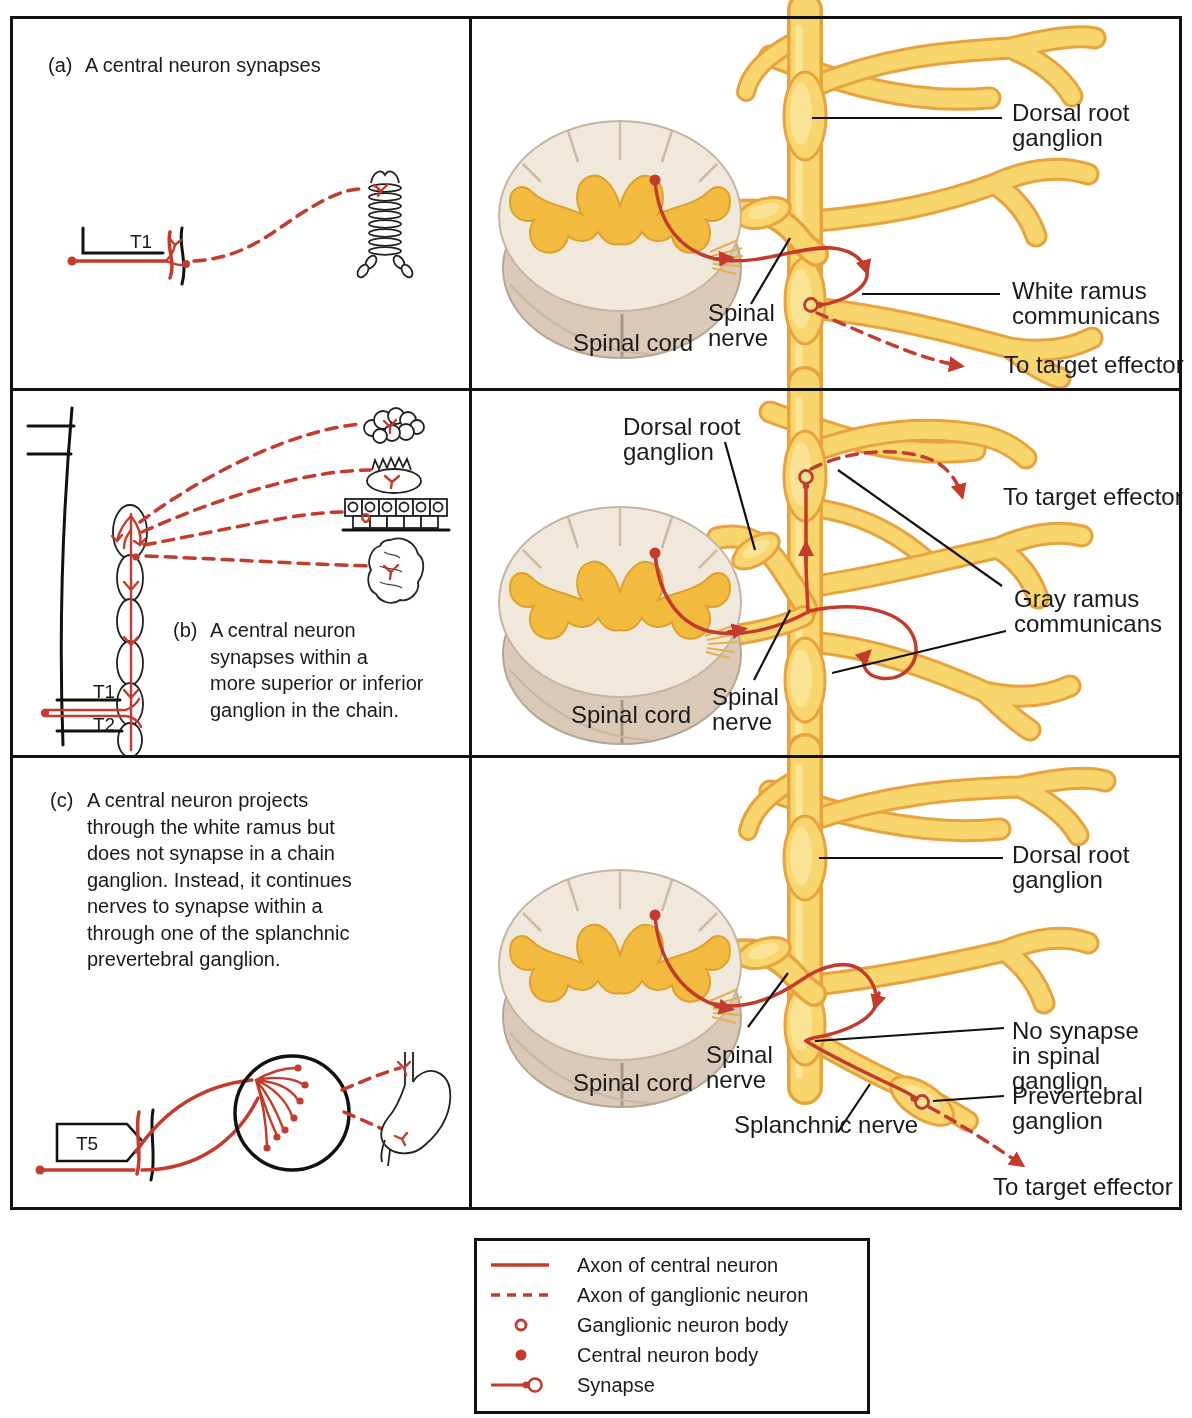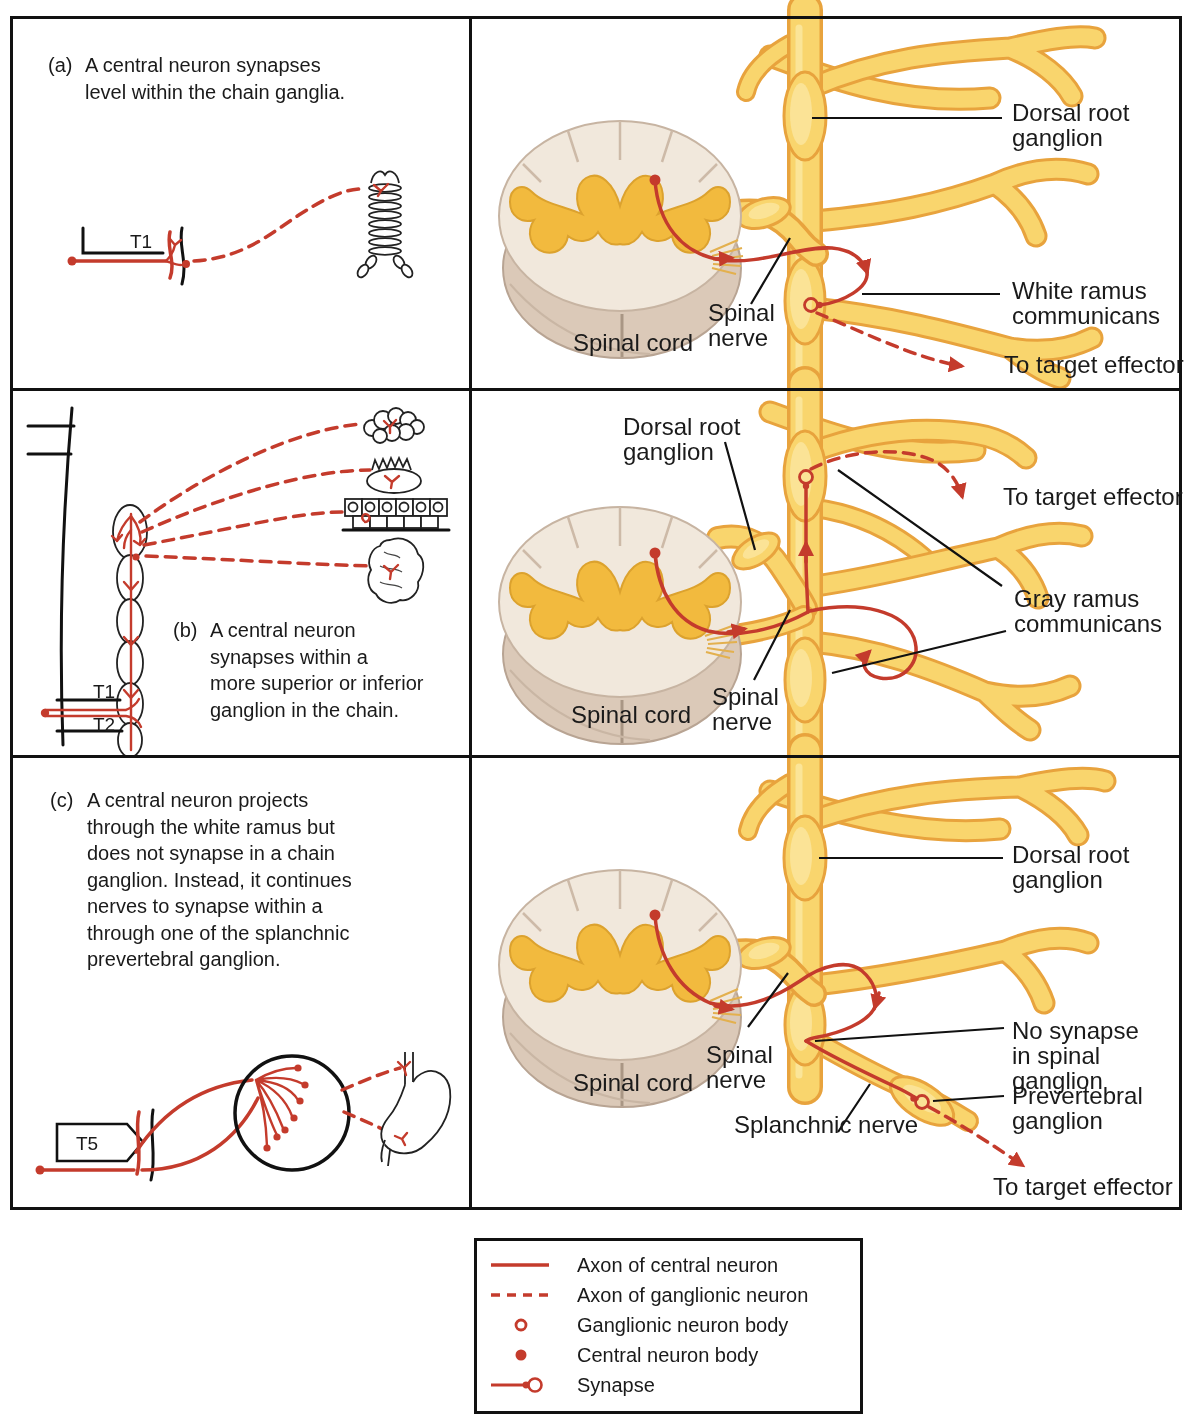--- a/index.html
+++ b/index.html
@@ -17,21 +17,21 @@
   .gang{fill:#f9d56d;stroke:#e8a33d;stroke-width:3;}
   .gangIn{fill:#fbe396;stroke:none;}
   .red{stroke:#c43b2c;stroke-width:3.5;fill:none;stroke-linecap:round;}
   .redD{stroke:#c43b2c;stroke-width:3.5;fill:none;stroke-dasharray:11 8;stroke-linecap:round;}
   .redT{stroke:#c43b2c;fill:none;stroke-width:2.4;stroke-linecap:round;}
   .leader{stroke:#111;stroke-width:2.2;fill:none;}
   .blk{stroke:#111;fill:none;stroke-linecap:round;}
   .sketch{stroke:#222;fill:#fff;stroke-width:1.8;}
   .svgtxt{font-size:19px;fill:#1a1a1a;}
   .legend{position:absolute;left:474px;top:1238px;width:371px;height:161px;
-          border:3px solid #111;z-index:6;padding:9px 4px 0 8px;box-sizing:content-box;background:#fff;}
+          border:3px solid #111;z-index:6;padding:9px 11px 0 8px;box-sizing:content-box;background:#fff;}
   .lrow{display:flex;align-items:center;height:30px;font-size:20px;}
   .lsym{width:84px;height:22px;flex:none;}
   .lrow span{margin-left:8px;}
 </style>
 </head>
 <body>
 
 <div class="canvas">
 
   <svg style="position:absolute;width:0;height:0" aria-hidden="true">
@@ -62,21 +62,20 @@
   <div class="bline" style="left:10px;top:16px;width:3px;height:1194px"></div>
   <div class="bline" style="left:1179px;top:16px;width:3px;height:1194px"></div>
   <div class="bline" style="left:469px;top:16px;width:3px;height:1194px"></div>
   <div class="bline" style="left:10px;top:388px;width:1172px;height:3px"></div>
   <div class="bline" style="left:10px;top:755px;width:1172px;height:3px"></div>
 
   <div class="cap" style="left:48px;top:52px;width:330px">
     <div class="pfx">(a)</div>
     <div>
       <div>A central neuron synapses</div>
-      <div>level within the chain ganglia.</div>
     </div>
   </div>
   <div class="cap" style="left:173px;top:617px;width:300px">
     <div class="pfx">(b)</div>
     <div>
       <div>A central neuron</div>
       <div>synapses within a</div>
       <div>more superior or inferior</div>
       <div>ganglion in the chain.</div>
     </div>

